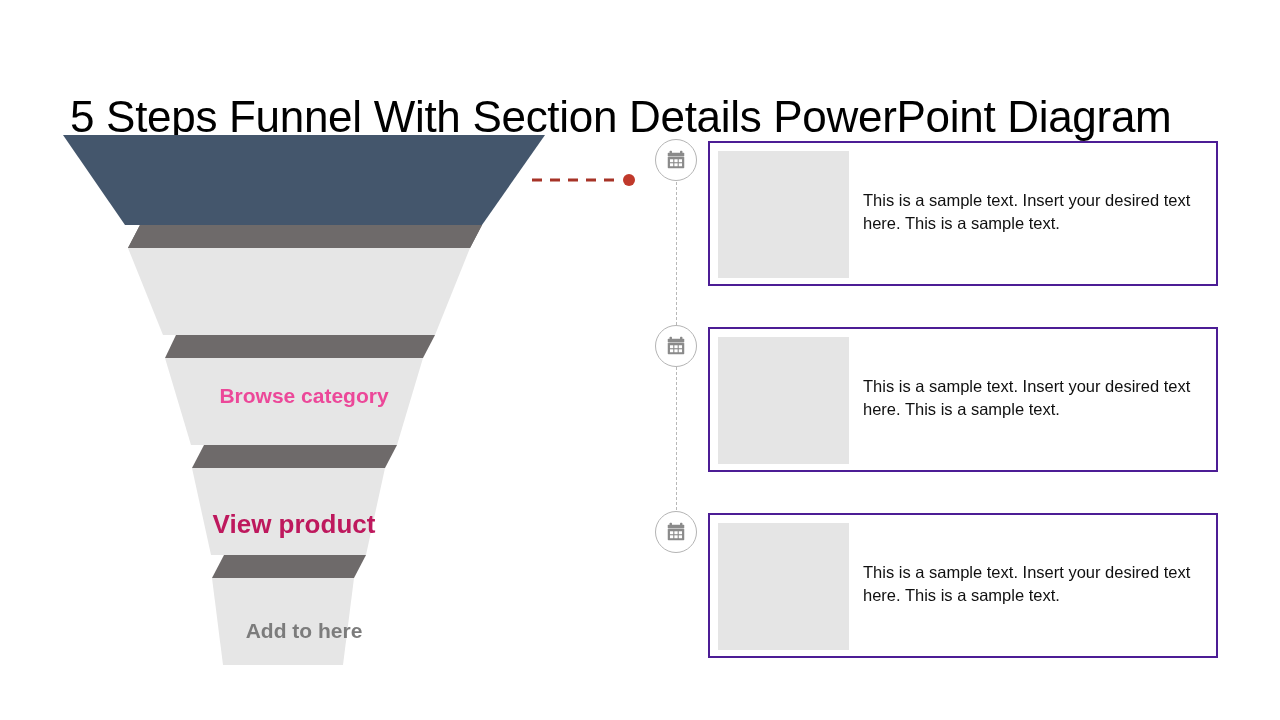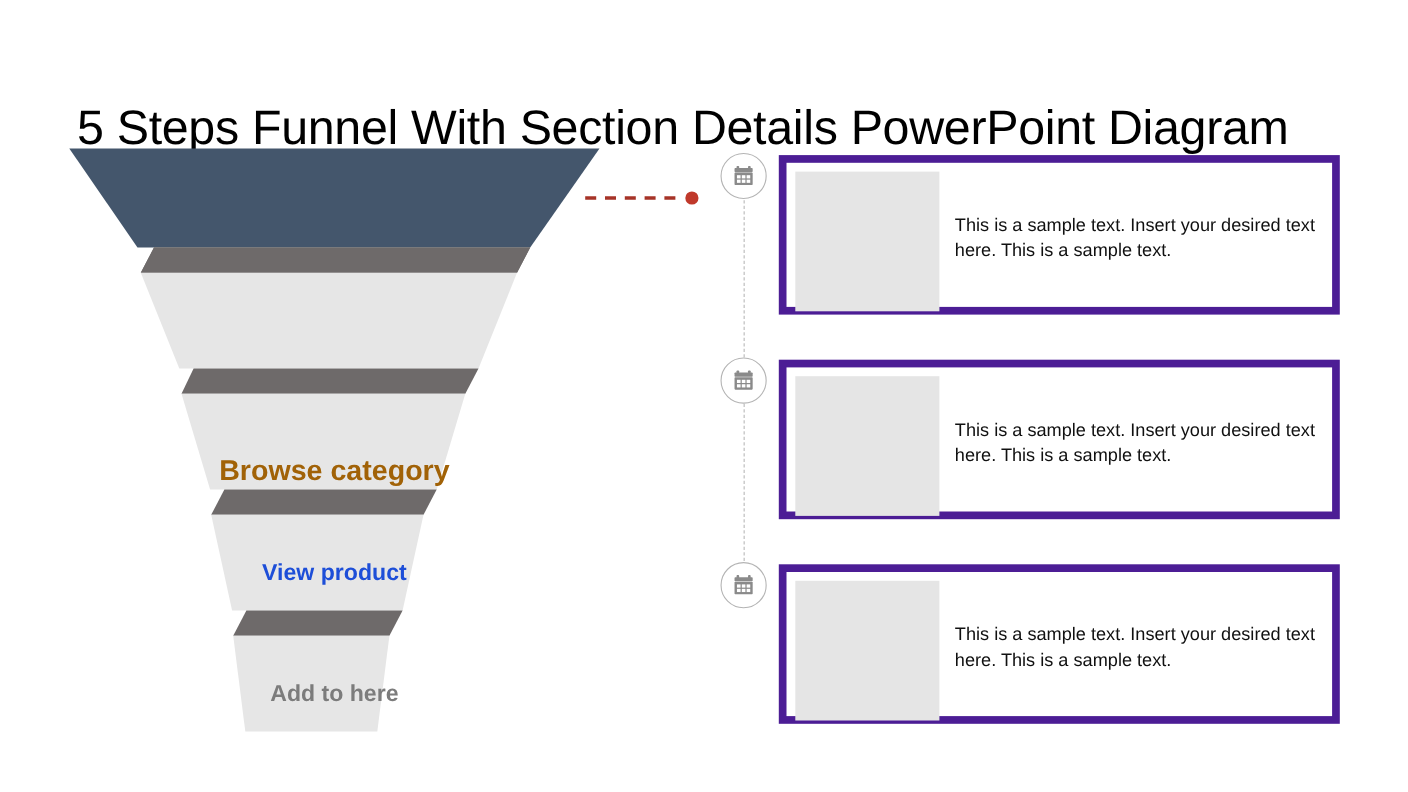--- a/index.html
+++ b/index.html
@@ -51,26 +51,26 @@
     text-align: center;
     font-weight: bold;
     white-space: nowrap;
     pointer-events: none;
   }
   #funnel-label-0 {
     left: 23px; top: 165px; width: 482px;
     font-size: 21px; color: #ffffff;
   }
   #funnel-label-1 {
-    left: 23px; top: 287px; width: 482px;
-    font-size: 26px; color: #a16207;
+    left: 23px; top: 259px; width: 482px;
+    font-size: 21px; color: #ec4899;
   }
   #funnel-label-2 {
-    left: 23px; top: 384px; width: 482px;
-    font-size: 21px; color: #1d4ed8;
+    left: 13px; top: 384px; width: 482px;
+    font-size: 26px; color: #be185d;
   }
   #funnel-label-3 {
     left: 23px; top: 494px; width: 482px;
     font-size: 21px; color: #7c7c7c;
   }
 
   
   #connector-area {
     position: absolute;
     left: 530px;
@@ -104,21 +104,21 @@
   }
   #icon-circle-0 { top: 139px; }
   #icon-circle-1 { top: 325px; }
   #icon-circle-2 { top: 511px; }
 
   
   .detail-card {
     position: absolute;
     left: 708px;
     width: 510px;
-    border: 7px solid #4c1d95;
+    border: 2px solid #4c1d95;
     background: #ffffff;
   }
   #detail-card-0 { top: 141px; height: 145px; }
   #detail-card-1 { top: 327px; height: 145px; }
   #detail-card-2 { top: 513px; height: 145px; }
 
   .card-inner {
     position: relative;
     width: 100%;
     height: 100%;

